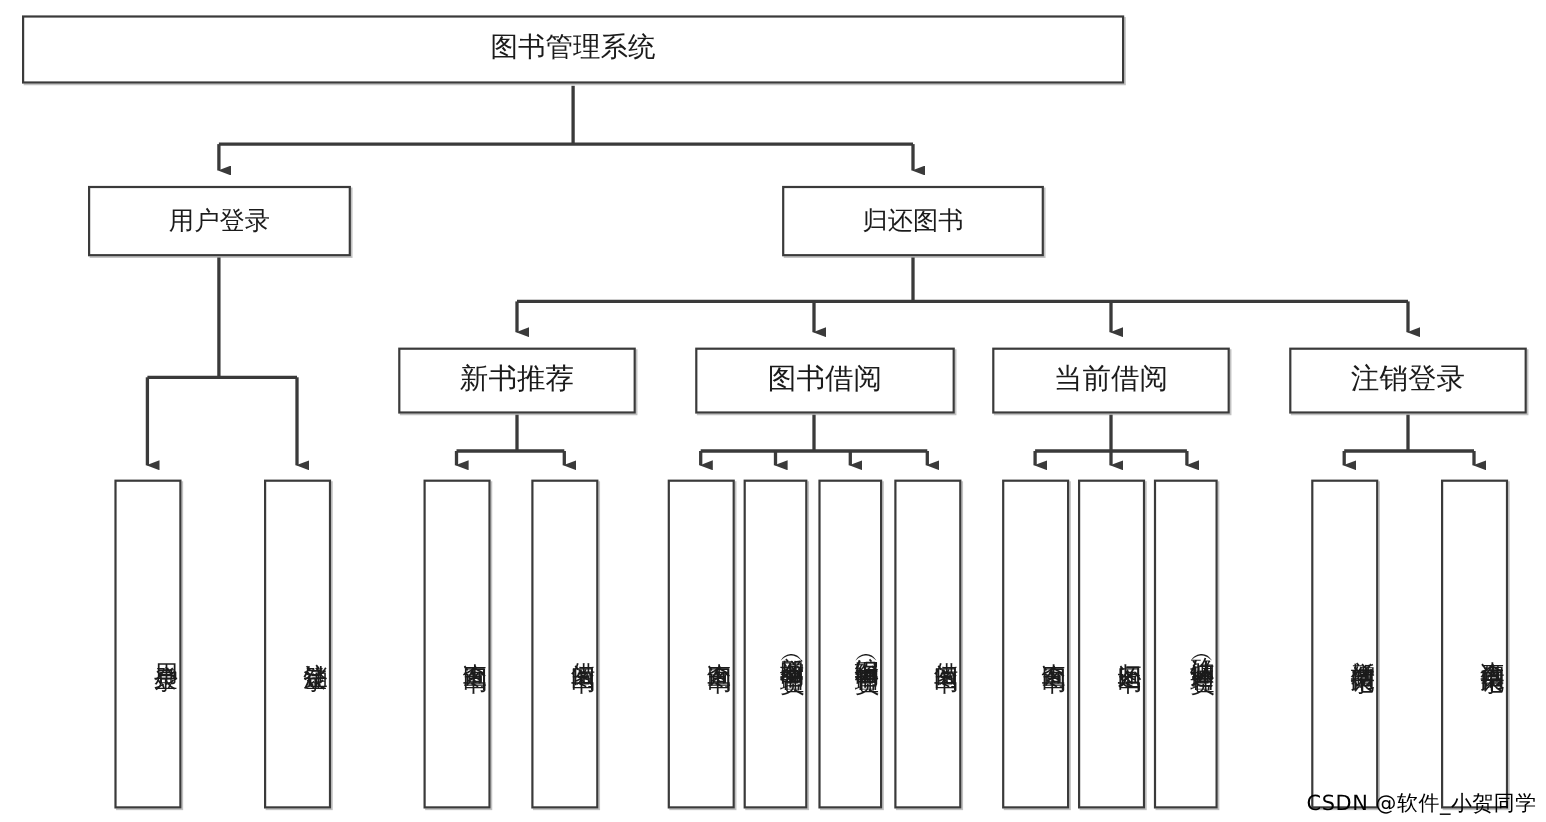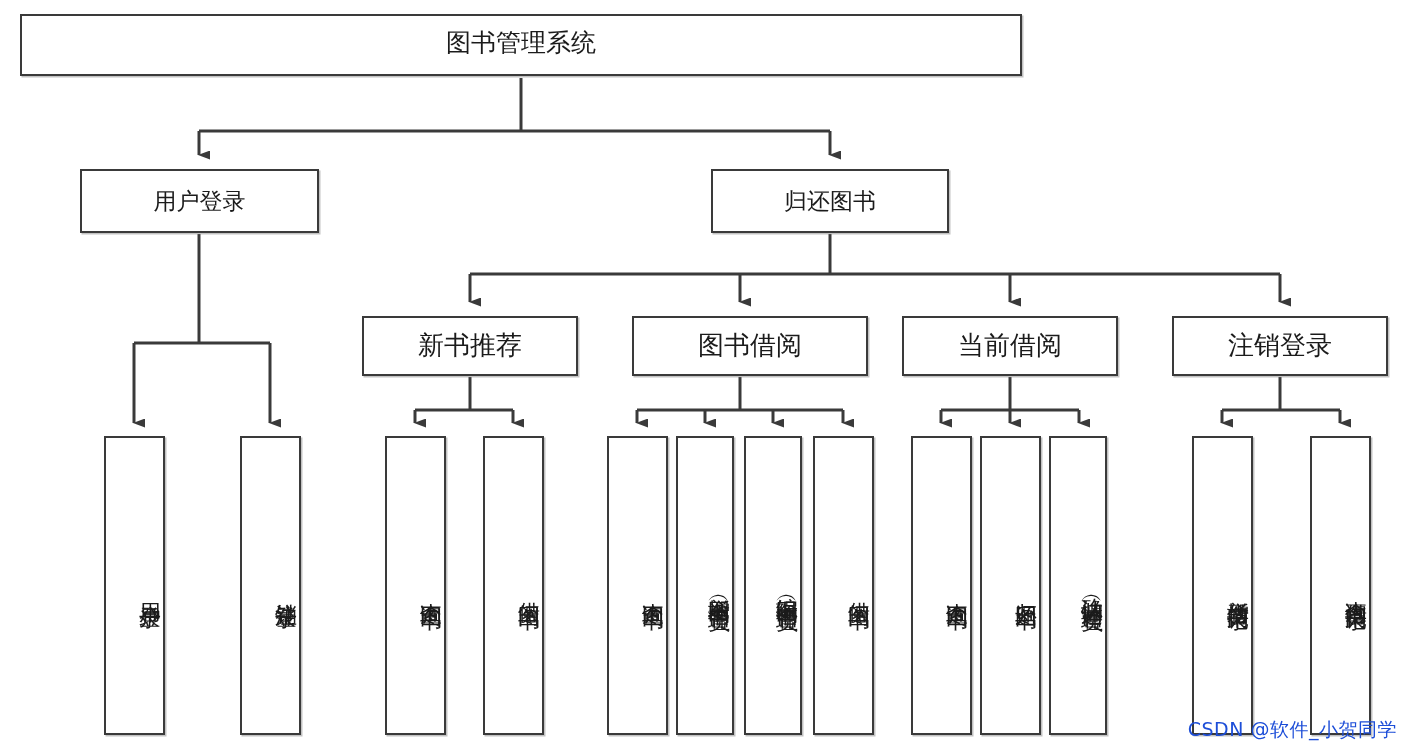--- a/index.html
+++ b/index.html
@@ -65,21 +65,21 @@
   .node .label {
     display: block;
     white-space: nowrap;
   }
   
   #watermark {
     position: absolute;
     right: 8px;
     bottom: 4px;
     font-size: 19px;
-    color: #1d4ed8;
+    color: #000000;
     white-space: nowrap;
     letter-spacing: 0.5px;
   }
 </style>
 </head>
 <body>
 
 <div id="canvas">
 
   <svg id="wires" viewBox="0 0 1405 747" xmlns="http://www.w3.org/2000/svg">

